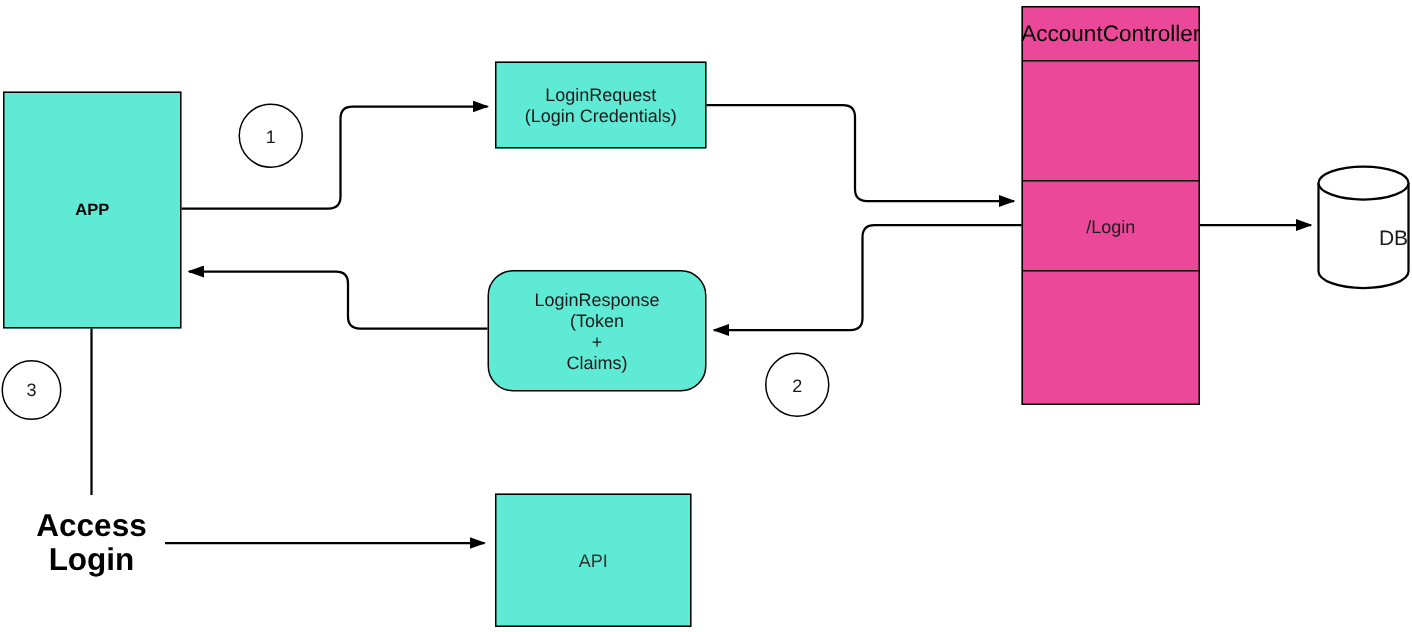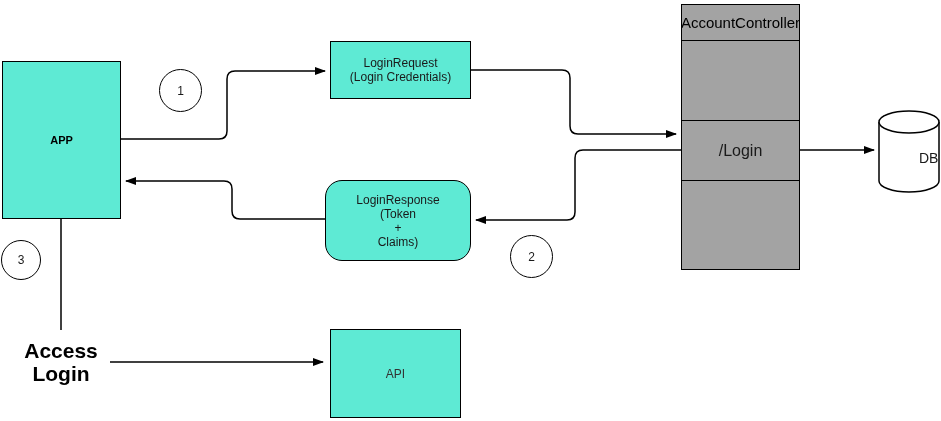--- a/index.html
+++ b/index.html
@@ -21,46 +21,46 @@
     align-items:center; justify-content:center;
     text-align:center;
     font-size:12px; line-height:14px;
   }
   .node-app     { left:2px;   top:61px;  width:119px; height:158px; font-weight:bold; font-size:11px; color:#000; }
   .node-loginrequest  { left:330px; top:41px;  width:141px; height:58px; }
   .node-loginresponse { left:325px; top:180px; width:146px; height:81px;border-radius:17px; }
   .node-api     { left:330px; top:329px; width:131px; height:89px; color:#333; }
   .controller {
     position:absolute; left:681px; top:4px; width:119px; height:266px;
-    border:1.5px solid #000; background:#a3a3a3;
+    border:1.5px solid #000; background:#ec4899;
     display:flex; flex-direction:column;
   }
   .ctrl-header {
     height:36px; border-bottom:1.5px solid #000;
     display:flex; align-items:center; justify-content:center;
     font-size:15px; color:#000; white-space:nowrap;
   }
   .ctrl-empty1 { height:80px; border-bottom:1.5px solid #000; }
   .ctrl-login  { height:60px; border-bottom:1.5px solid #000;
-    display:flex; align-items:center; justify-content:center; font-size:16px; }
+    display:flex; align-items:center; justify-content:center; font-size:12px; }
   .ctrl-empty2 { flex:1; }
   .step-circle {
     position:absolute; background:#fff; border:1.5px solid #000; border-radius:50%;
     display:flex; align-items:center; justify-content:center; font-size:12px; color:#1a1a1a;
   }
   .step-1 { left:159px; top:69px;  width:43px; height:43px; }
   .step-2 { left:510px; top:235px; width:43px; height:43px; }
   .step-3 { left:1px;   top:240px; width:40px; height:40px; }
   .access-token {
     position:absolute; left:6px; top:339px; width:110px;
     text-align:center; font-weight:bold; font-size:21px; line-height:23px; color:#000;
   }
   .db-label {
     position:absolute; left:879px; top:150px; width:60px;
-    font-size:14px; color:#1a1a1a;padding-left:40px;
+    text-align:center; font-size:14px; color:#1a1a1a;padding-left:40px;
   }
 </style>
 </head>
 <body>
 
 <div class="canvas">
 
   <div class="node node-app">
     <span>APP</span>
   </div>

